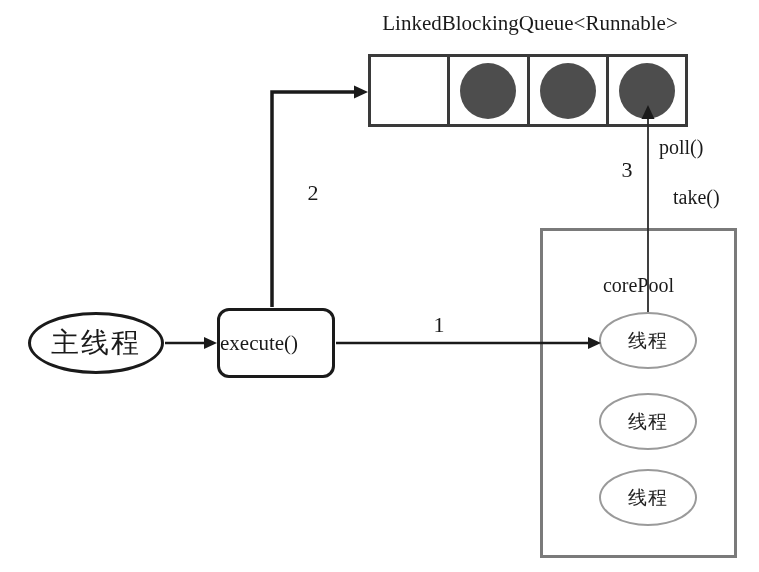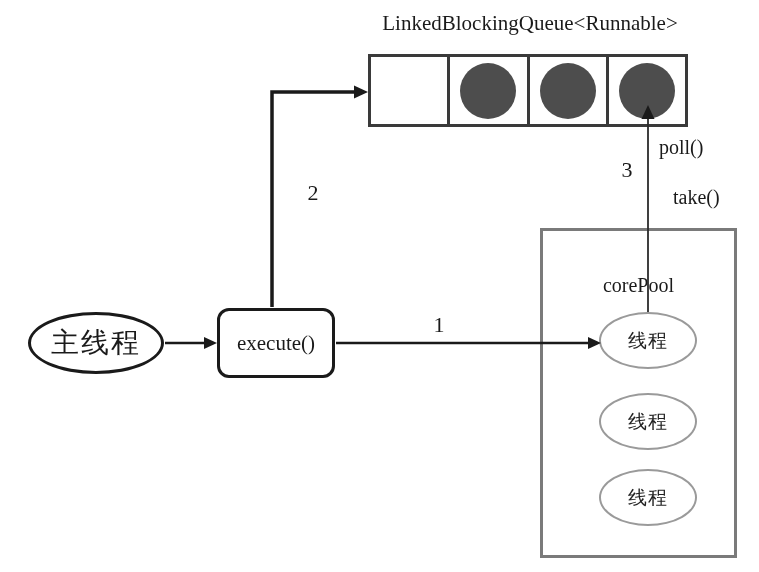--- a/index.html
+++ b/index.html
@@ -29,21 +29,21 @@
     position:absolute; border-radius:50%; box-sizing:border-box; background:#fff;
     display:flex; align-items:center; justify-content:center;
   }
   .main-thread {
     left:28px; top:312px; width:136px; height:62px;
     border:3px solid var(--line,#1a1a1a); font-size:28px; letter-spacing:2px;
   }
   .execute {
     position:absolute; left:217px; top:308px; width:118px; height:70px;
     box-sizing:border-box; border:3px solid var(--line,#1a1a1a); border-radius:12px;
-    background:#fff; display:flex; align-items:center; justify-content:center;
+    background:#fff; display:flex; align-items:center; justify-content:flex-start;
     font-size:21px;
   }
   
   .corepool {
     position:absolute; left:540px; top:228px; width:197px; height:330px;
     box-sizing:border-box; border:3px solid var(--pool-border,#7a7a7a); background:#fff;
   }
   .corepool-label {
     position:absolute; left:540px; top:246px; width:197px;
     text-align:center; font-size:20px;margin-top:28px;

